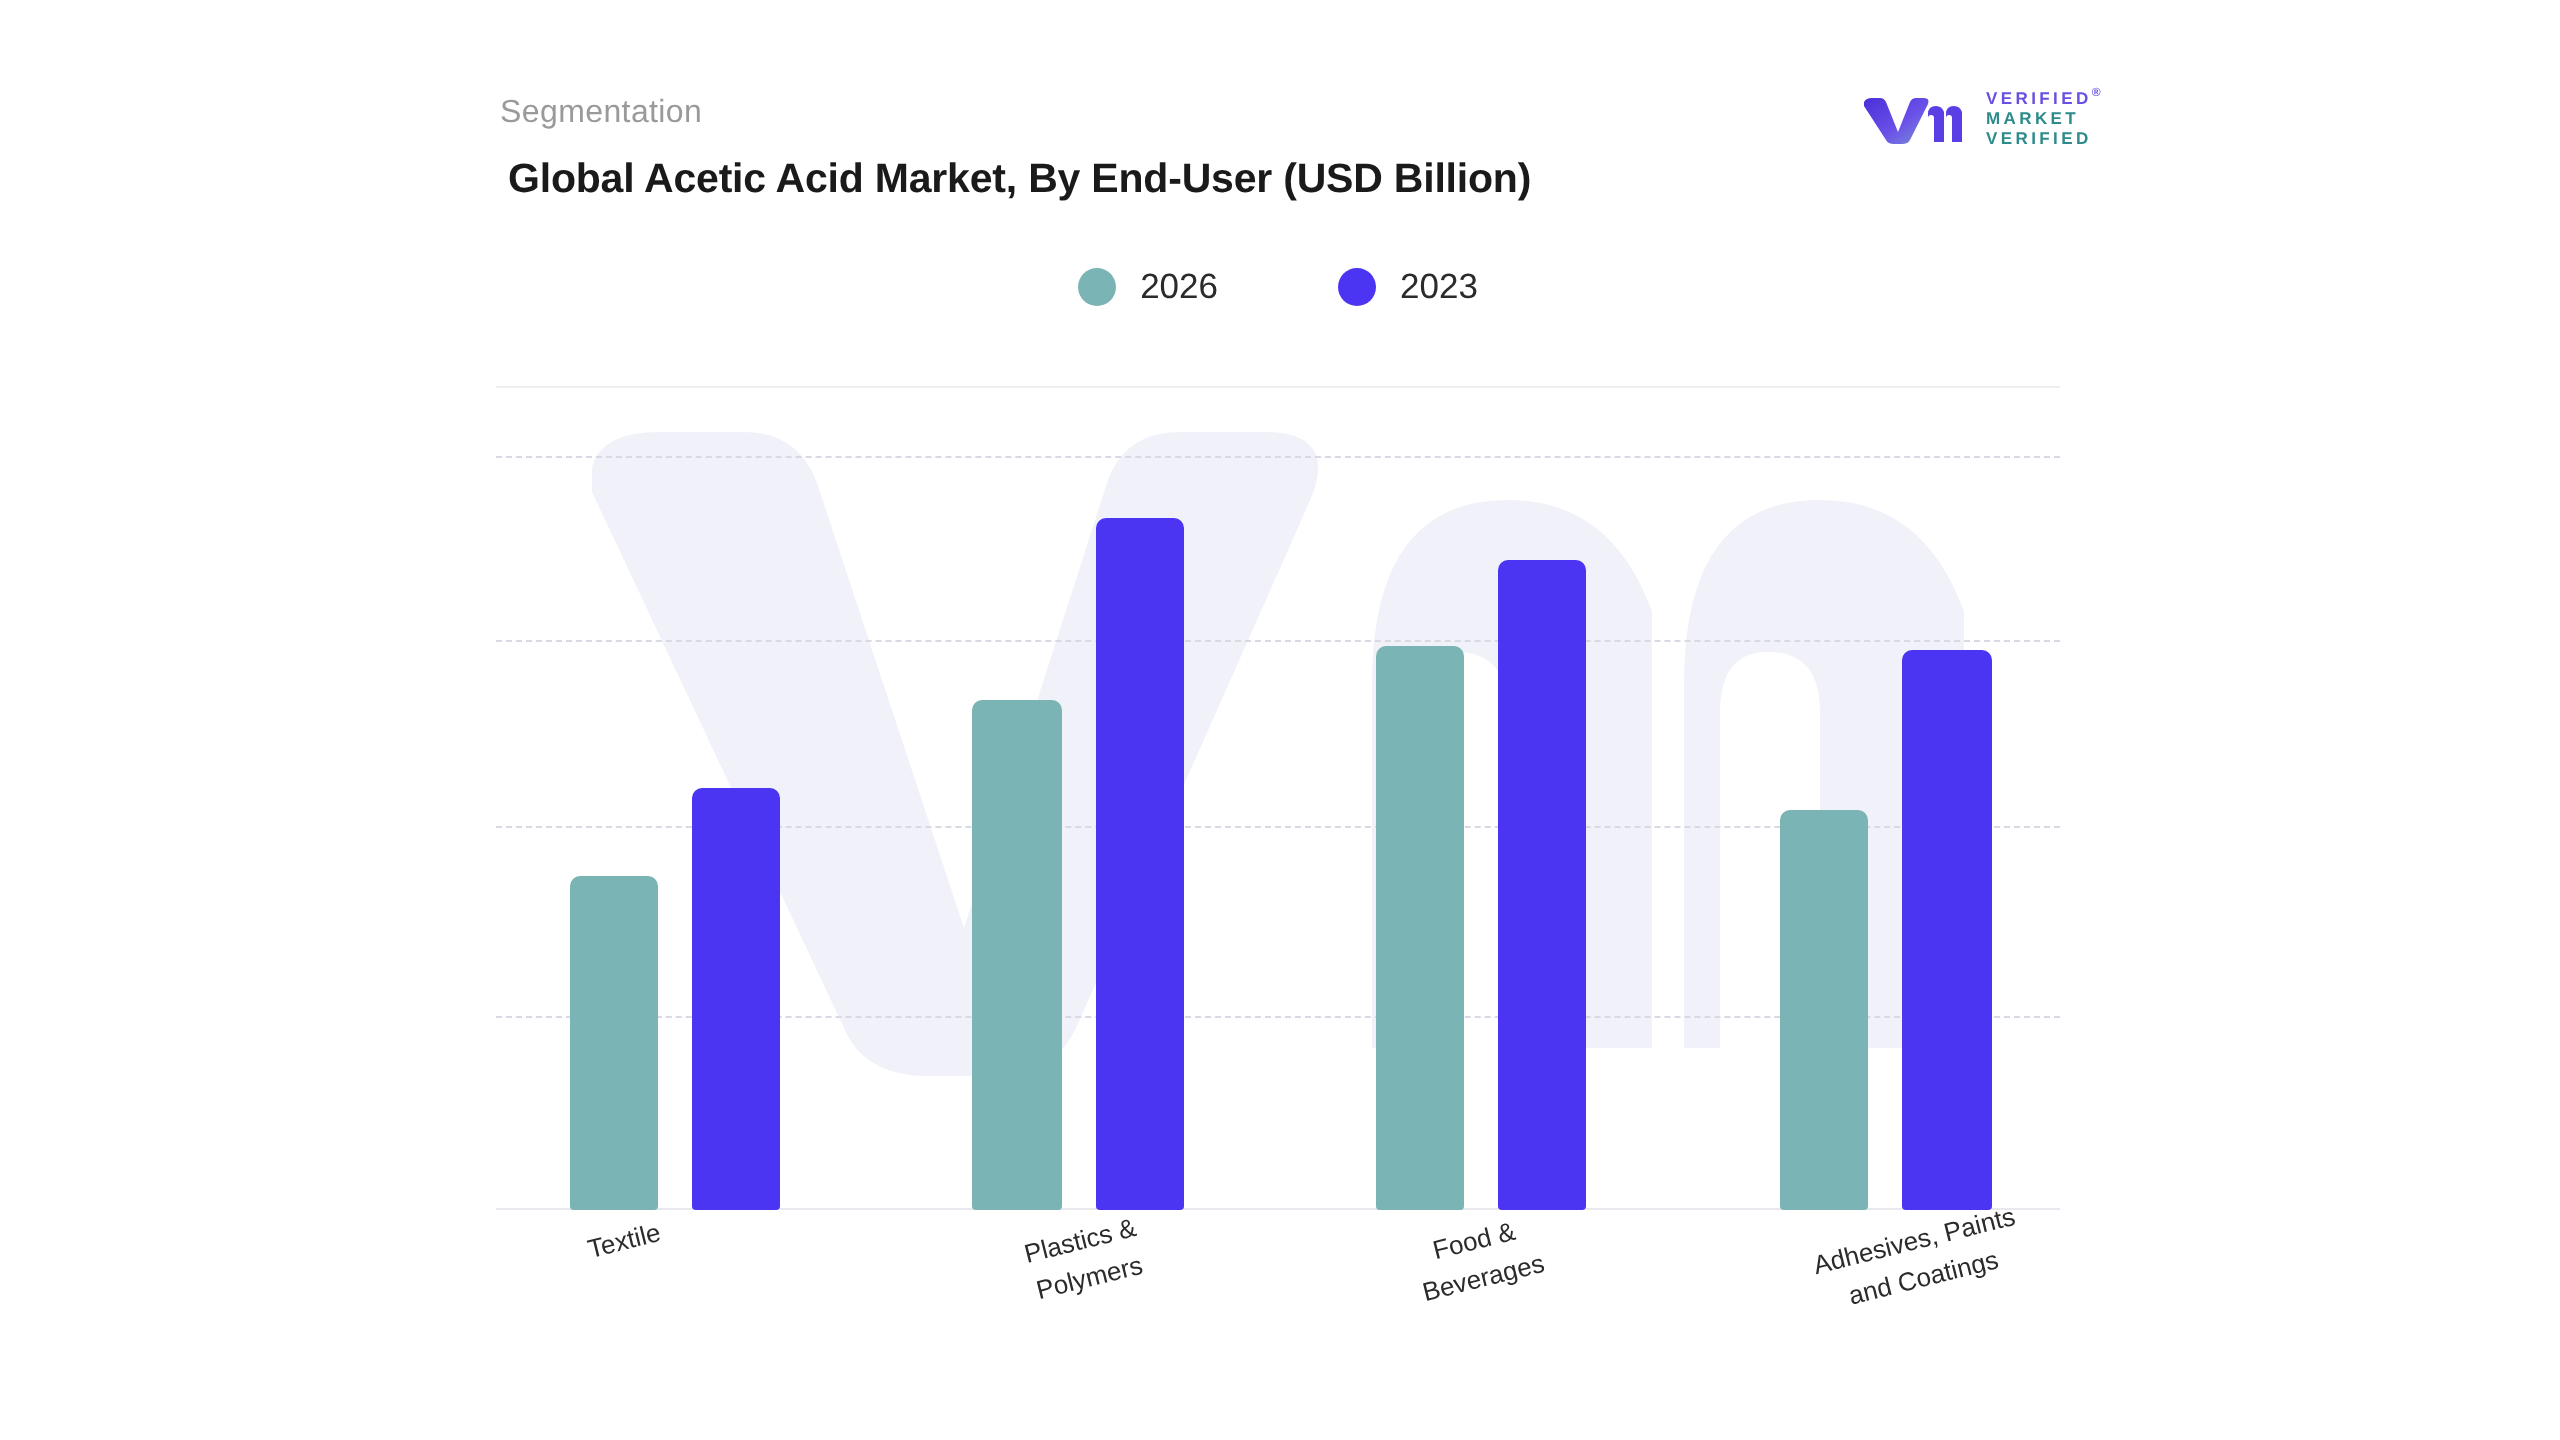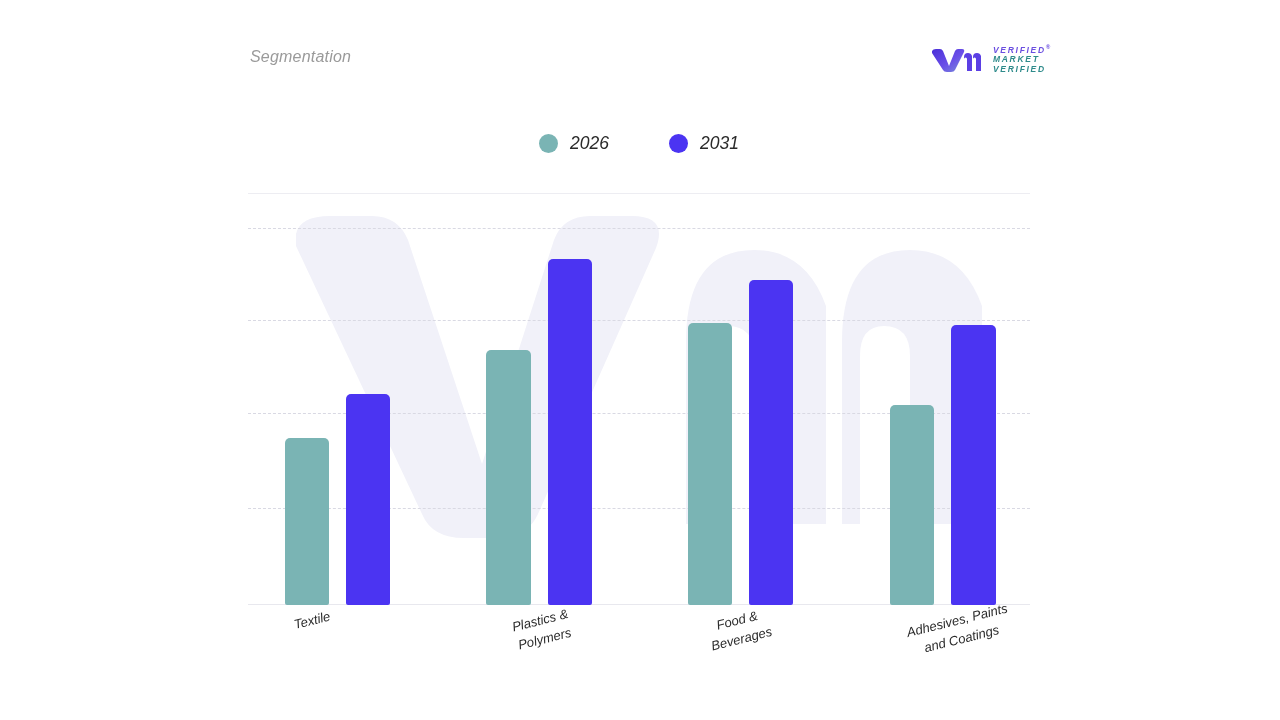--- a/index.html
+++ b/index.html
@@ -3,21 +3,21 @@
 <meta charset="utf-8">
 <title>Global Acetic Acid Market, By End-User</title>
 <style>
   * { box-sizing: border-box; margin: 0; padding: 0; }
   html, body {
     width: 1280px; height: 720px;
     background: #ffffff;
     font-family: "Liberation Sans", sans-serif;
     overflow: hidden;
   }
-  .page { position: relative; width: 1232px; height: 720px; background: #fff; font-style: italic; }
+  .page { position: relative; width: 1232px; height: 720px; background: #fff; }
 
   
   .segmentation {
     position: absolute; left: 250px; top: 48px;
     font-size: 16px; color: #9a9a9a; letter-spacing: .2px;
     font-family: "Liberation Sans", sans-serif;
   }
   .chart-title {
     position: absolute; left: 254px; top: 78px;
     font-size: 20.5px; font-weight: bold; color: #1a1a1a;
@@ -89,20 +89,21 @@
     font-family: "Liberation Sans", sans-serif;
     white-space: pre-line;
   }
 </style>
 </head>
 <body>
 
 <div class="page">
 
   <div class="segmentation">Segmentation</div>
+  <div class="chart-title">Global Acetic Acid Market, By End-User (USD Billion)</div>
 
   <div class="logo">
     <span class="logo-mark">
       <svg viewBox="0 0 56 30" width="56" height="30" xmlns="http://www.w3.org/2000/svg">
         <defs>
           <linearGradient id="vmg" x1="0" y1="0" x2="1" y2="1">
             <stop offset="0%" stop-color="#4a2fd8"></stop>
             <stop offset="55%" stop-color="#6a4fe8"></stop>
             <stop offset="100%" stop-color="#7a8fd8"></stop>
           </linearGradient>
@@ -119,21 +120,21 @@
     </span>
   </div>
 
   <div class="legend">
     <div class="legend-item">
       <span class="legend-dot" style="background:#7ab4b4"></span>
       <span class="legend-label">2026</span>
     </div>
     <div class="legend-item">
       <span class="legend-dot" style="background:#4b34f2"></span>
-      <span class="legend-label">2031</span>
+      <span class="legend-label">2023</span>
     </div>
   </div>
 
   <div class="separator"></div>
 
   <div class="plot">
 
     <div class="watermark">
       <svg width="710" height="330" viewBox="0 0 710 330" xmlns="http://www.w3.org/2000/svg">
         <g fill="#f1f1f9">

